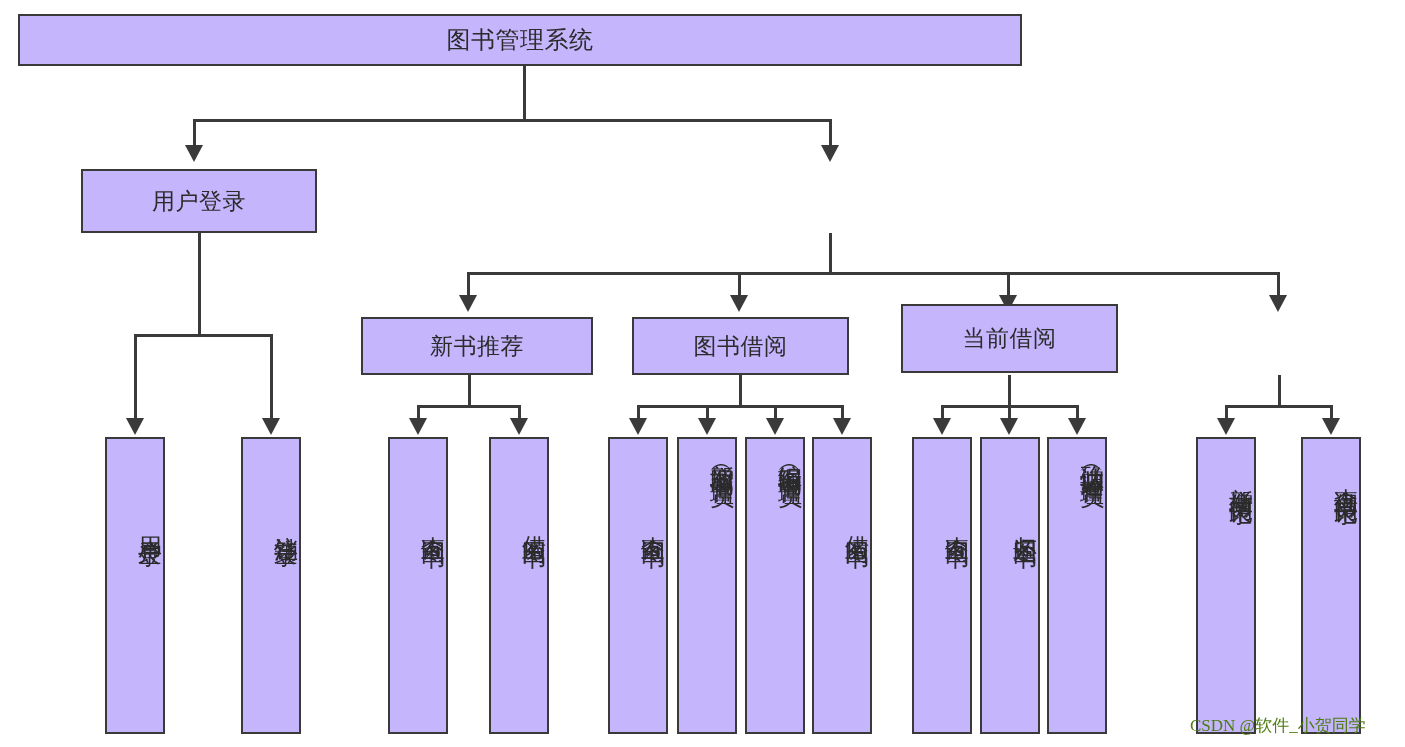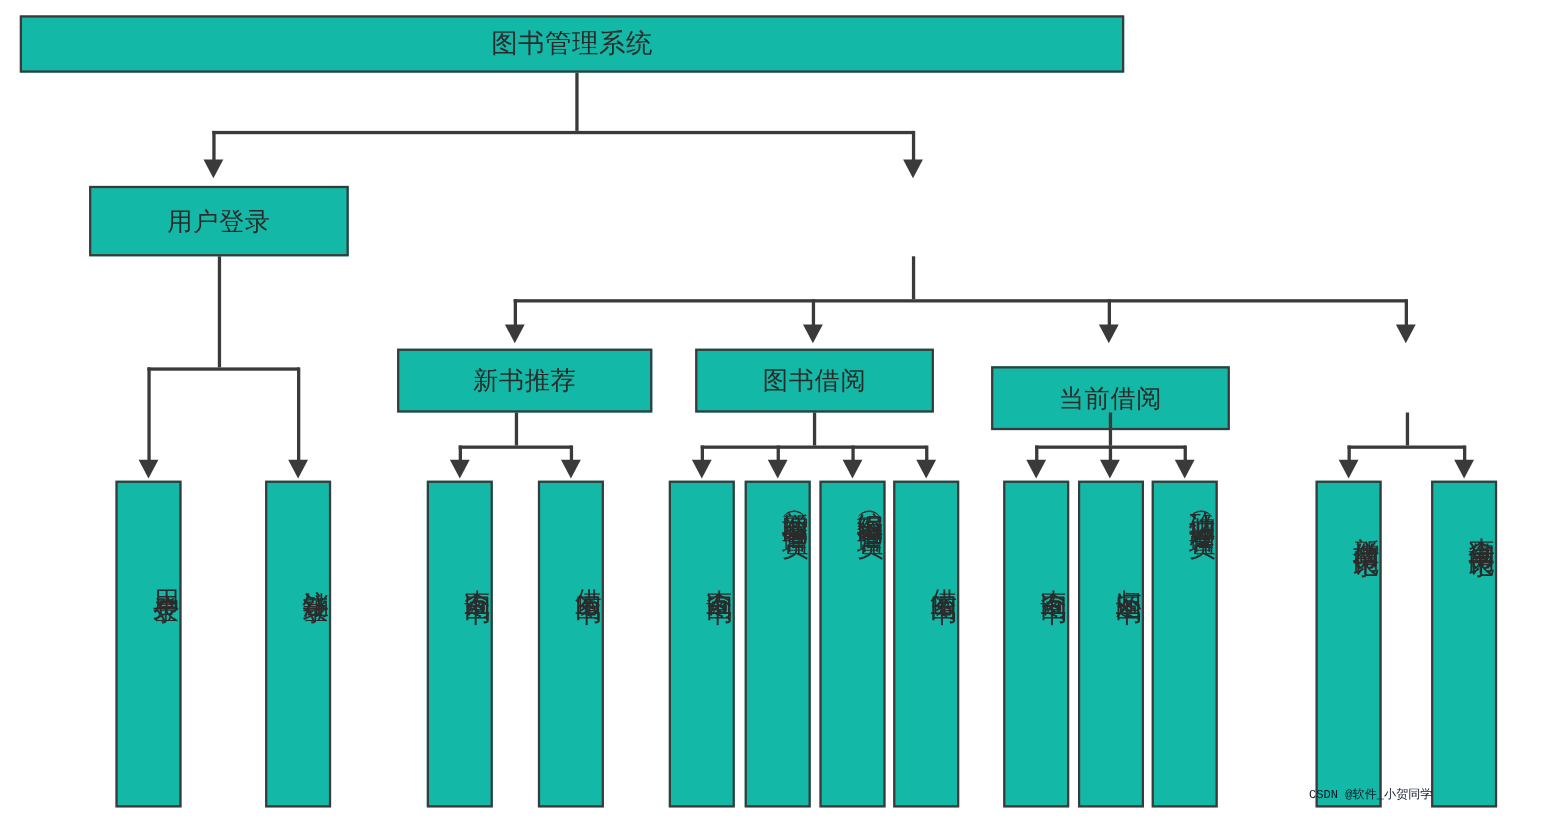--- a/index.html
+++ b/index.html
@@ -15,21 +15,21 @@
     position: relative;
     width: 1405px;
     height: 747px;
     background: #ffffff;
     overflow: hidden;
   }
   .node {
     position: absolute;
     box-sizing: border-box;
     border: 2.5px solid #3a3a3a;
-    background: #14b8a6;
+    background: #c4b5fd;
     display: flex;
     align-items: center;
     justify-content: center;
     color: #2b2b2b;
   }
   .node .label {
     display: block;
     text-align: center;
     line-height: 1.0;
     letter-spacing: 0.5px;
@@ -69,24 +69,24 @@
     position: absolute;
     width: 0;
     height: 0;
     border-left: 9px solid transparent;
     border-right: 9px solid transparent;
     border-top: 17px solid #3a3a3a;
   }
 
   #watermark {
     position: absolute;
-    color: #0f172a;
-    font-size: 11px;
+    color: #4d7c0f;
+    font-size: 17px;
     white-space: nowrap;
-    font-family: Liberation Mono, monospace;
+    font-family: Liberation Serif, serif;
   }
 </style>
 </head>
 <body>
 
 <div id="canvas">
 
   <div class="node root horiz" style="left:18px; top:14px; width:1004px; height:52px;">
     <span class="label">图书管理系统</span>
   </div>
@@ -129,21 +129,21 @@
   <div class="arrow" style="left:999px; top:295px;"></div>
   <div class="conn v" style="left:1277px; top:272px; height:25px;"></div>
   <div class="arrow" style="left:1269px; top:295px;"></div>
 
   <div class="node horiz" style="left:361px; top:317px; width:232px; height:58px;">
     <span class="label">新书推荐</span>
   </div>
   <div class="node horiz" style="left:632px; top:317px; width:217px; height:58px;">
     <span class="label">图书借阅</span>
   </div>
-  <div class="node horiz" style="left:901px; top:333px; width:217px; height:58px;">
+  <div class="node horiz" style="left:901px; top:304px; width:217px; height:69px;">
     <span class="label">当前借阅</span>
   </div>
 
   <div class="conn v" style="left:468px; top:375px; height:30px;"></div>
   <div class="conn h" style="left:417px; top:405px; width:103px;"></div>
   <div class="conn v" style="left:417px; top:405px; height:15px;"></div>
   <div class="arrow" style="left:409px; top:418px;"></div>
   <div class="conn v" style="left:518px; top:405px; height:15px;"></div>
   <div class="arrow" style="left:510px; top:418px;"></div>
 

